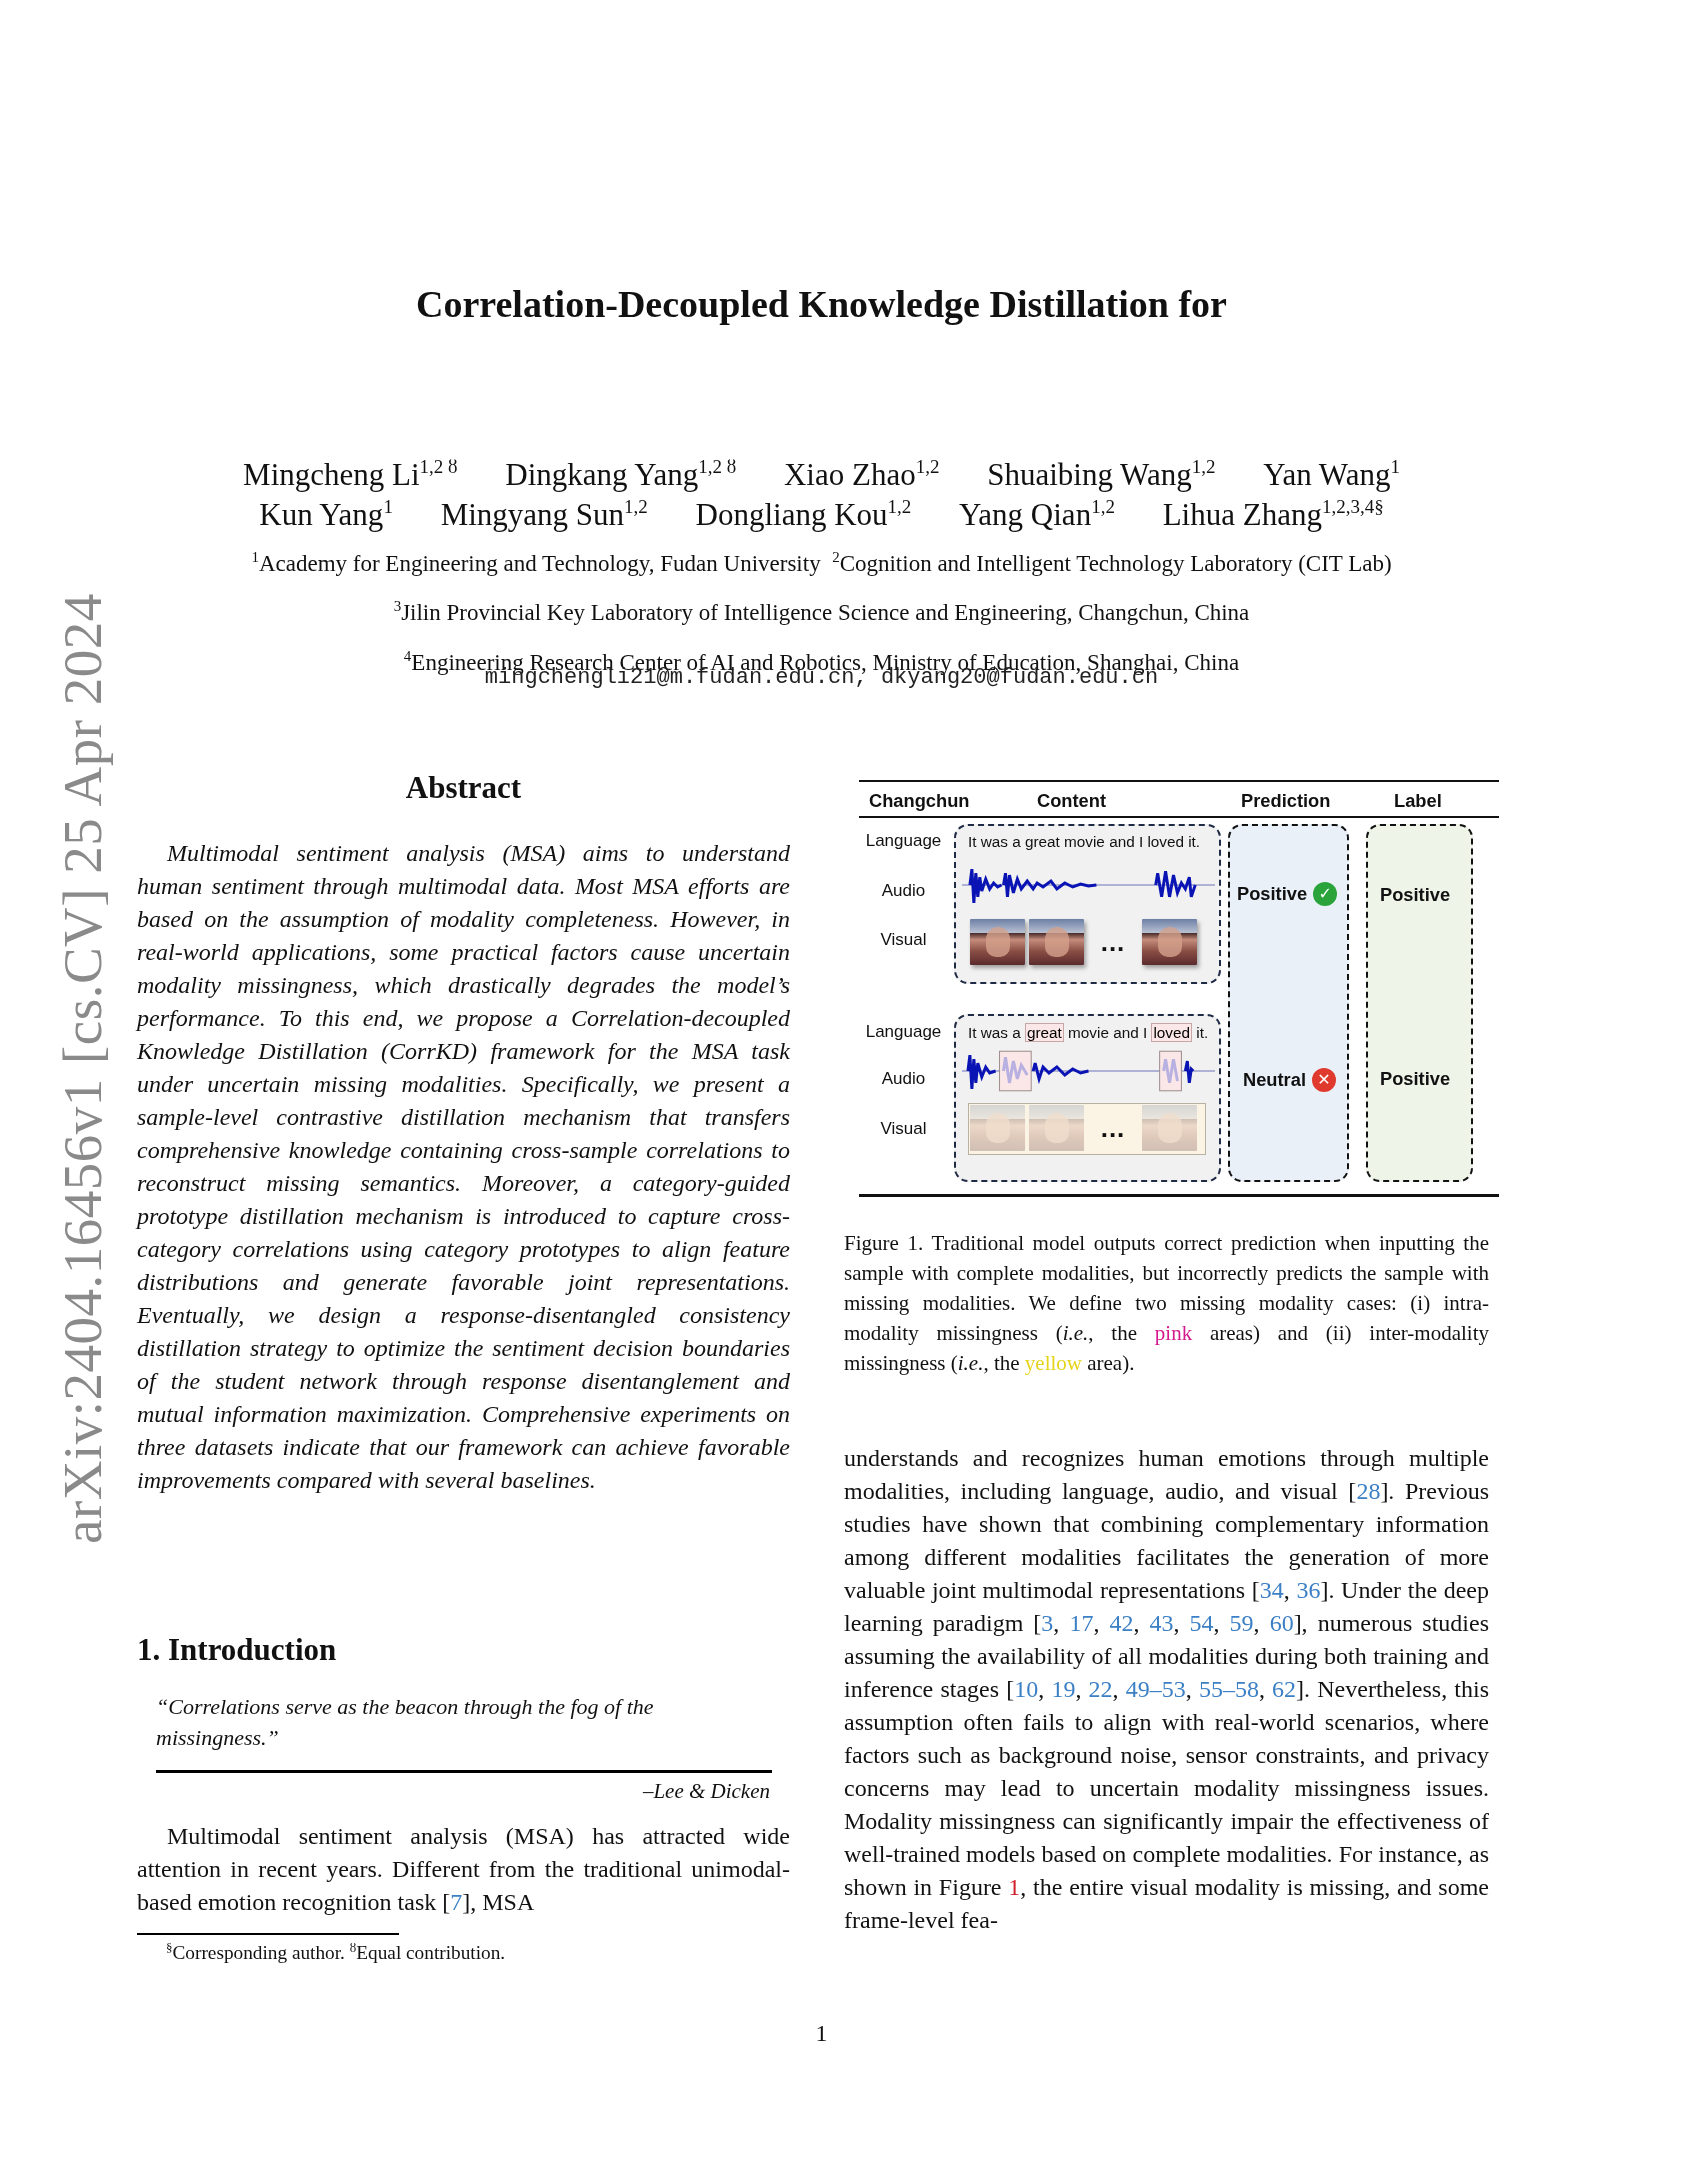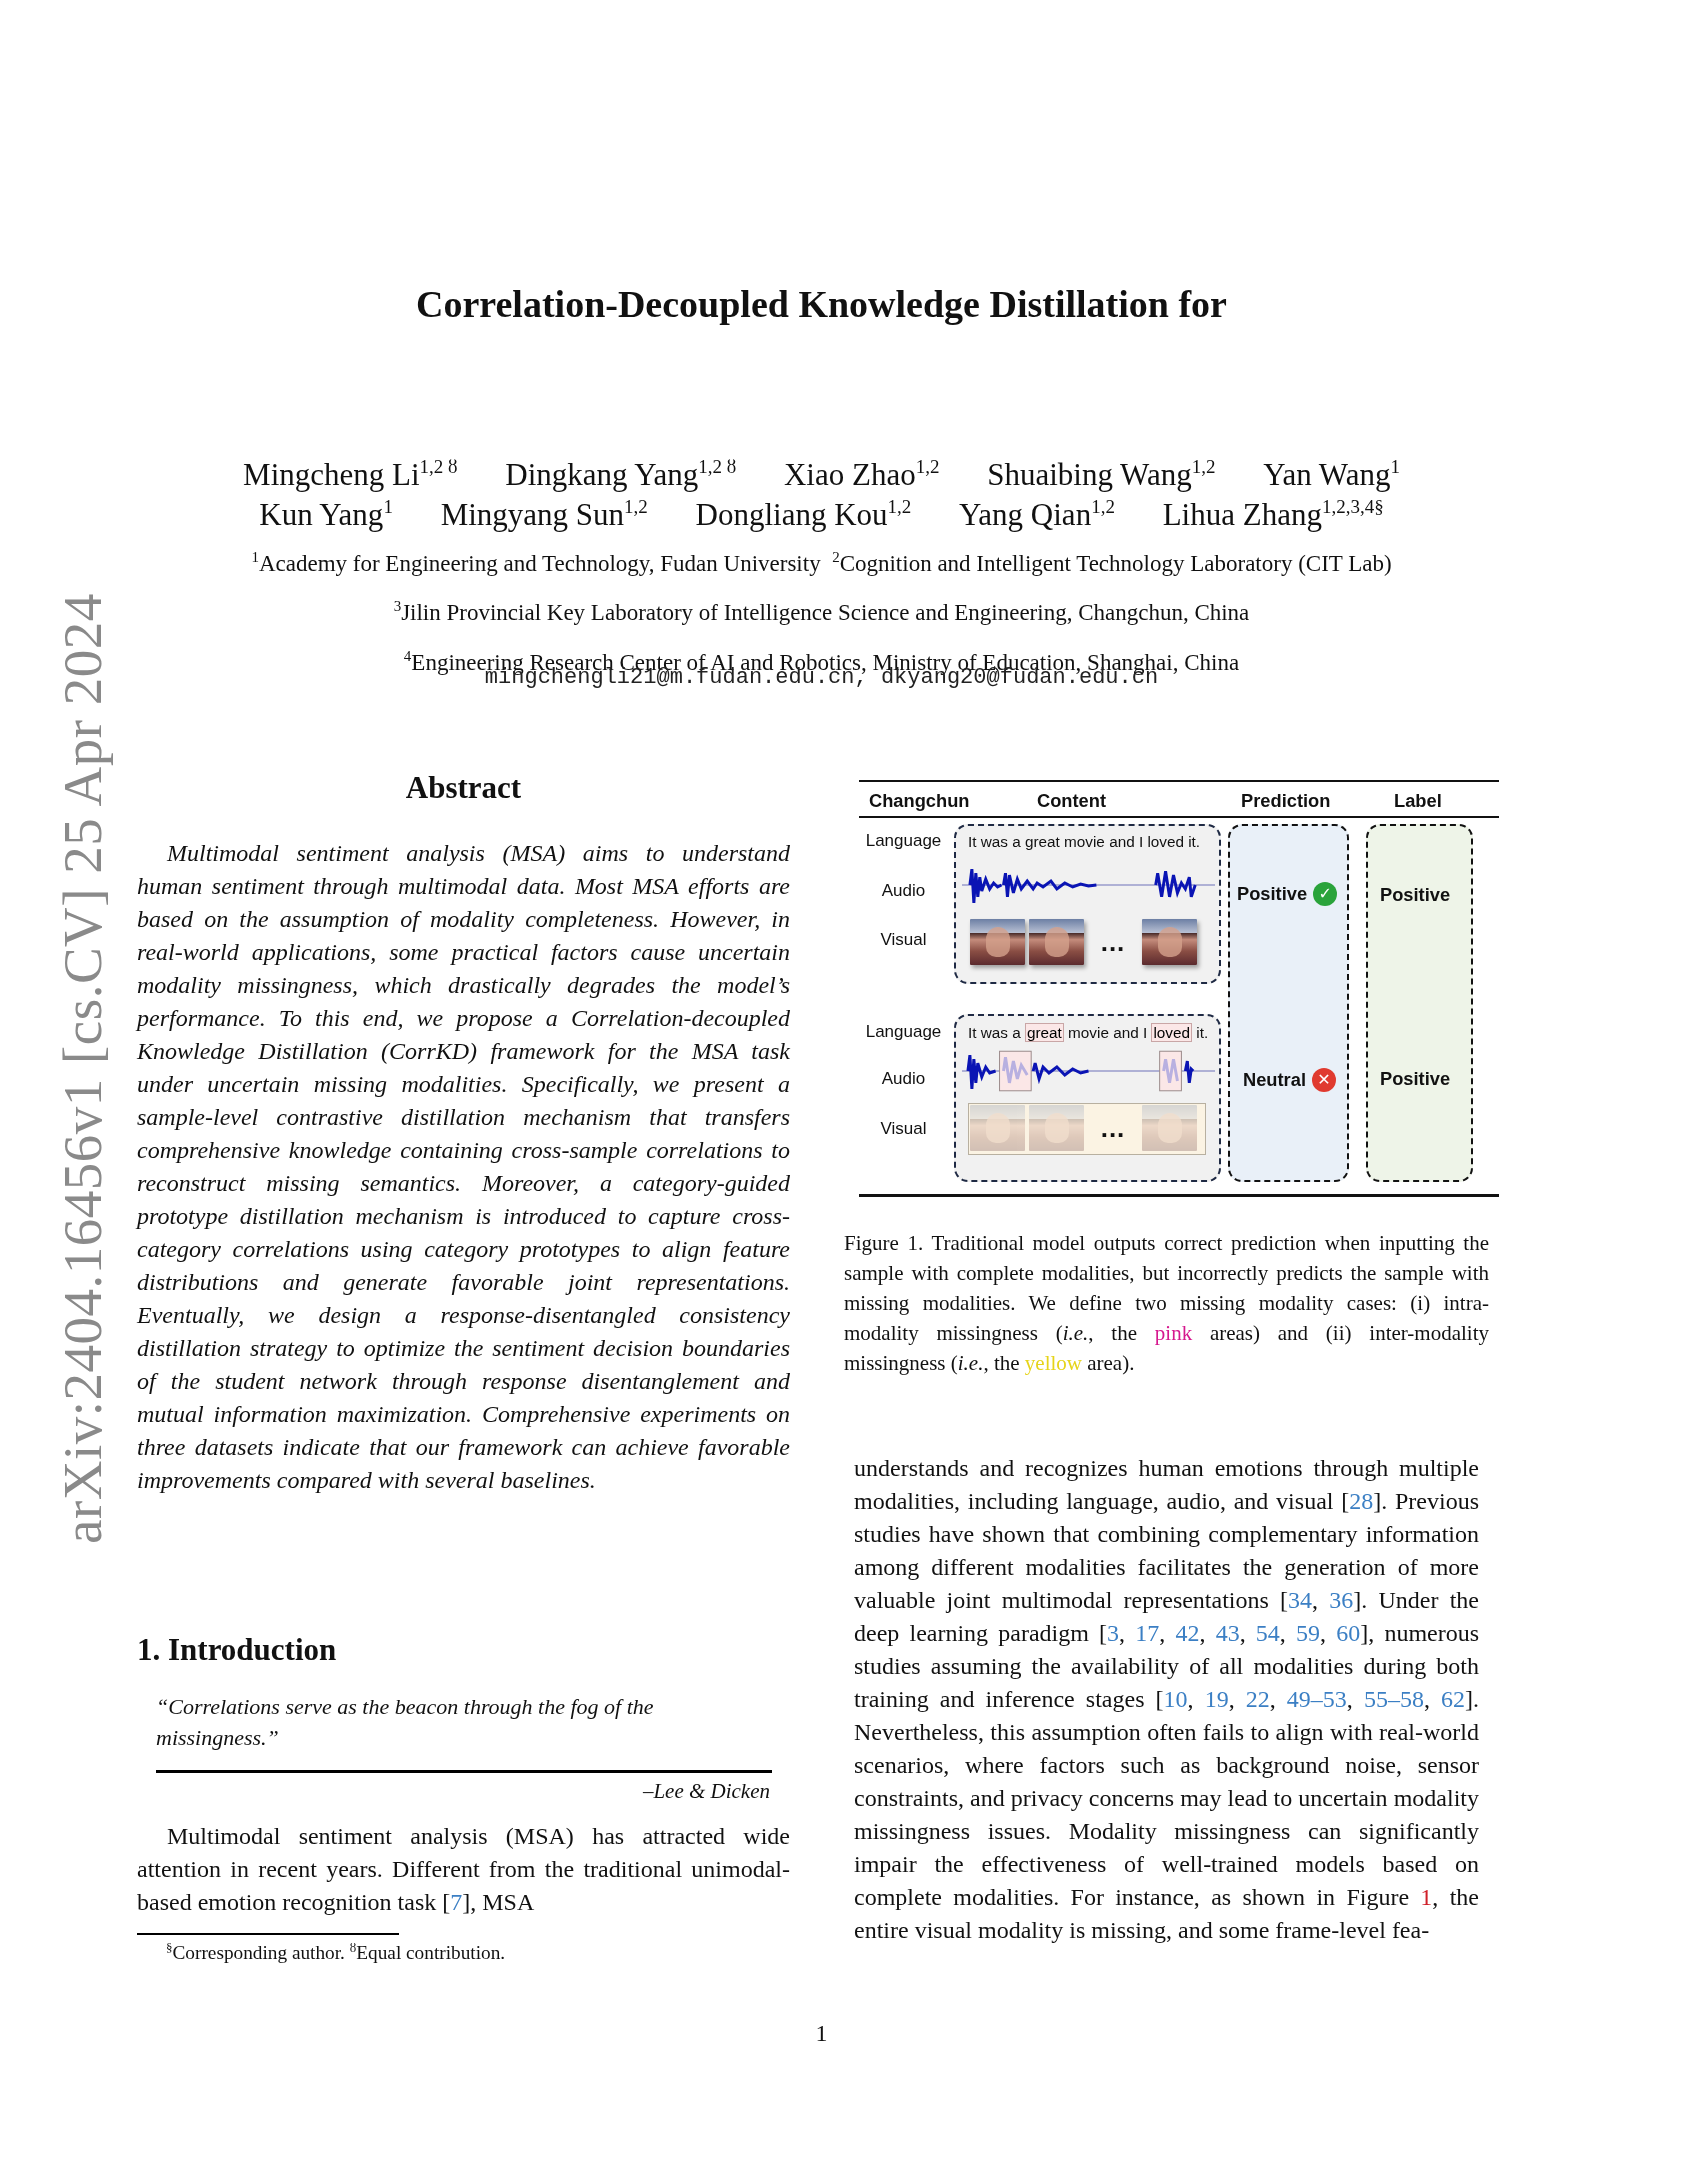--- a/index.html
+++ b/index.html
@@ -23,21 +23,21 @@
   .h-intro { top:1632px; font-weight:bold; font-size:31px; }
   .quote { top:1691px; left:156px; width:614px; font-style:italic; font-size:22px; line-height:31px; }
   .quote-rule { top:1770px; left:156px; width:616px; height:3px; background:#000; }
   .quote-author { top:1779px; left:156px; width:614px; text-align:right; font-style:italic; font-size:21px; }
   .intro-p { top:1820px; font-size:24px; line-height:33px; text-align:justify; }
   .intro-p p { margin:0; text-indent:30px; }
   .fn-rule { top:1933px; left:137px; width:262px; height:1.5px; background:#000; }
   .footnote { top:1940px; left:166px; font-size:19.3px; }
   .footnote sup { font-size:13px; }
   .right-text { top:1442px; font-size:24px; line-height:33px; text-align:justify; }
-  .right-text p { margin:10px; }
+  .right-text p { margin:0; }
   .cite { color:#3b7fc4; }
   .figref { color:#d0202a; }
   .caption { top:1228px; font-size:21px; line-height:30px; text-align:justify; }
   .caption p { margin:0; }
   .pink { color:#d6188e; }
   .yellow { color:#e6d41a; }
   .page-num { top:2020px; left:0; width:1643px; text-align:center; font-size:24px; }
 
   
   .fig { left:859px; top:780px; width:640px; height:420px; font-family:"Liberation Sans", "DejaVu Sans", sans-serif; }

